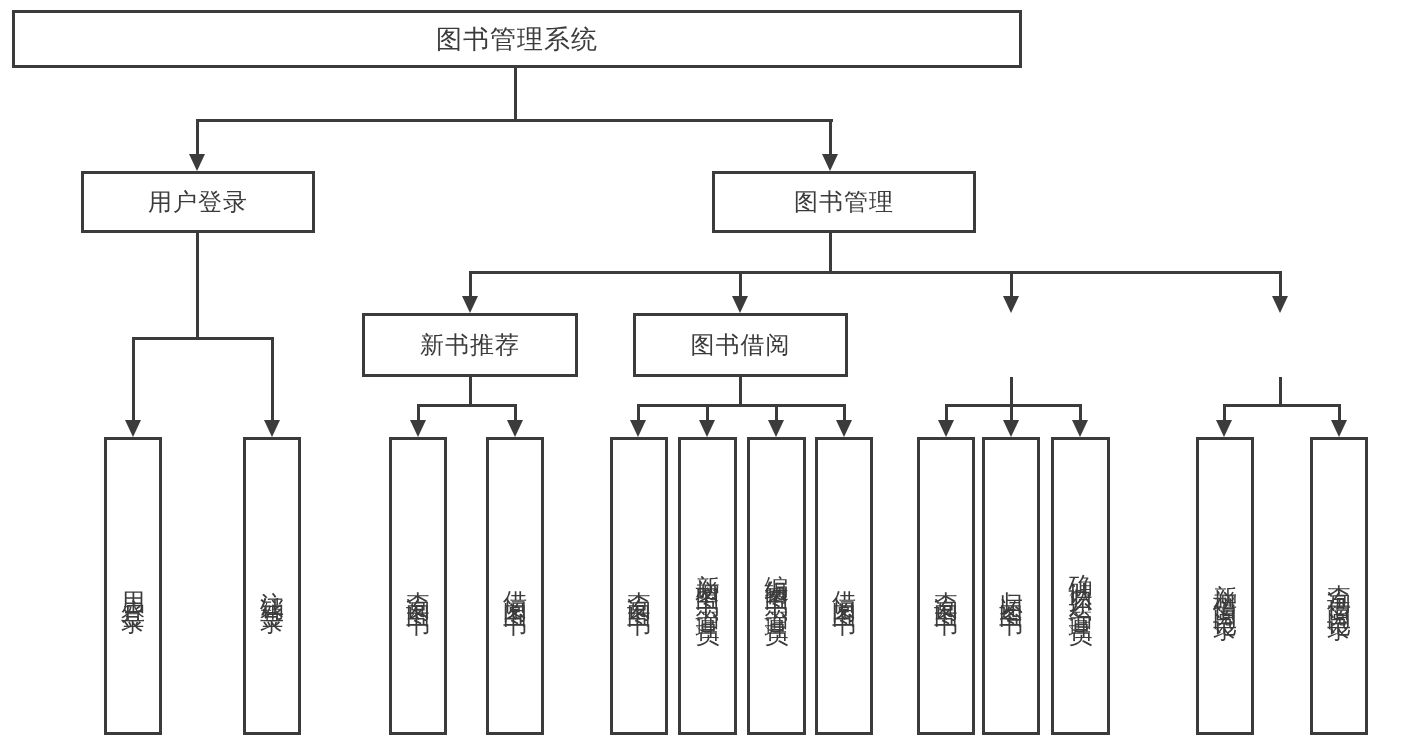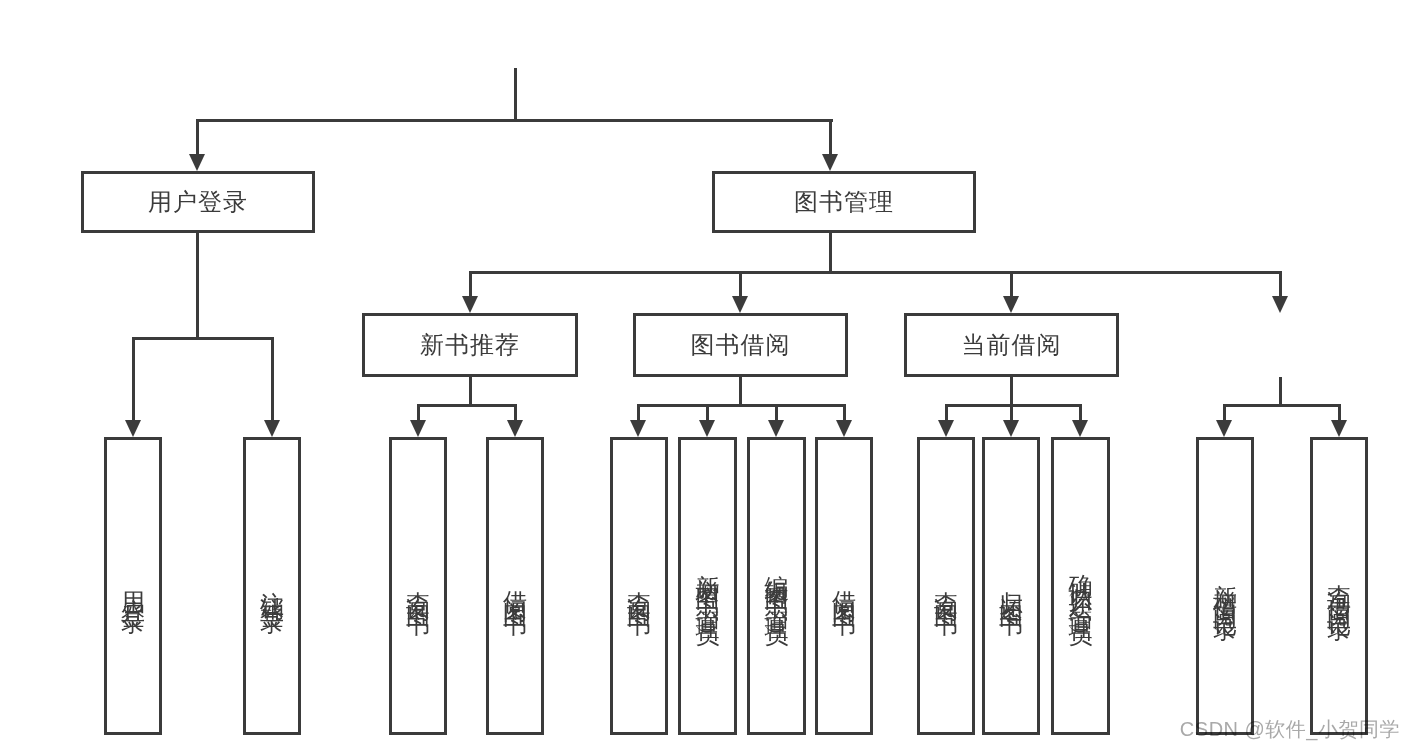--- a/index.html
+++ b/index.html
@@ -110,36 +110,36 @@
   <div class="ar" style="left:630px;top:420px"></div>
   <div class="ar" style="left:699px;top:420px"></div>
   <div class="ar" style="left:768px;top:420px"></div>
   <div class="ar" style="left:836px;top:420px"></div>
   <div class="ar" style="left:938px;top:420px"></div>
   <div class="ar" style="left:1003px;top:420px"></div>
   <div class="ar" style="left:1072px;top:420px"></div>
   <div class="ar" style="left:1216px;top:420px"></div>
   <div class="ar" style="left:1331px;top:420px"></div>
 
+  <div class="node root" style="left:12px;top:10px;width:1010px;height:58px">
+    <span>图书管理系统</span>
+  </div>
 
   <div class="node l2" style="left:81px;width:234px">
     <span>用户登录</span>
   </div>
   <div class="node l2" style="left:712px;width:264px">
     <span>图书管理</span>
   </div>
 
   <div class="node l3" style="left:633px;width:215px">
     <span>图书借阅</span>
   </div>
   <div class="node l3" style="left:362px;width:216px">
     <span>新书推荐</span>
-  </div>
-  <div class="node l3" style="left:904px;width:215px">
-    <span>当前借阅</span>
   </div>
 
   <div class="node leaf" style="left:104px">
     <span>用户登录</span>
   </div>
   <div class="node leaf" style="left:243px">
     <span>注销登录</span>
   </div>
 
   <div class="node leaf" style="left:389px">
@@ -172,15 +172,14 @@
     <span>确认归还（管理员）</span>
   </div>
 
   <div class="node leaf" style="left:1196px">
     <span>新增借阅记录</span>
   </div>
   <div class="node leaf" style="left:1310px">
     <span>查询借阅记录</span>
   </div>
 
-  <div class="watermark">CSDN @软件_小贺同学</div>
 
 </div>
 
 </body></html>

